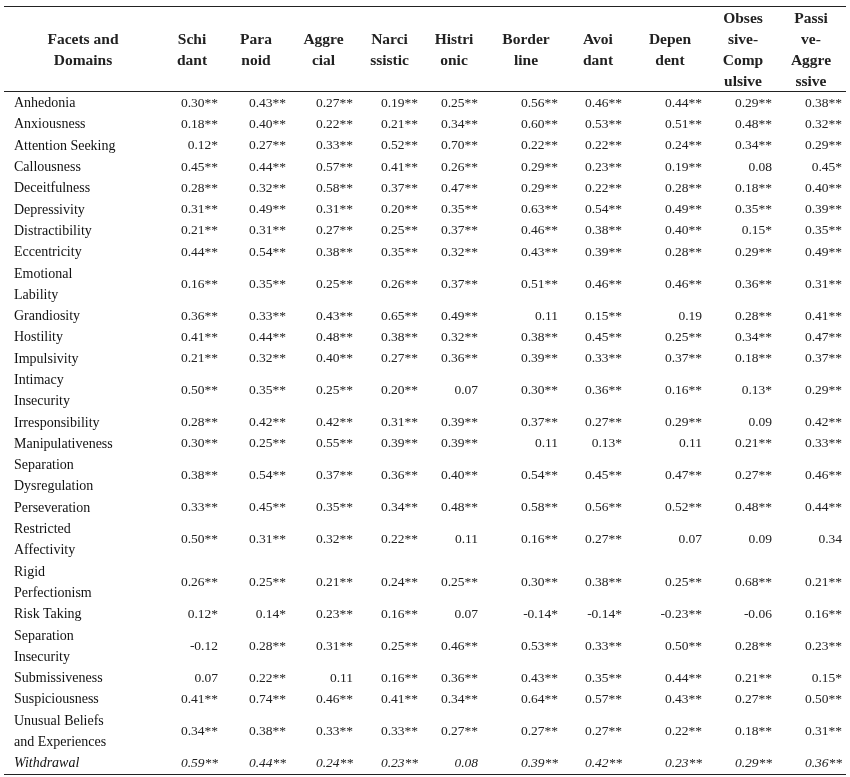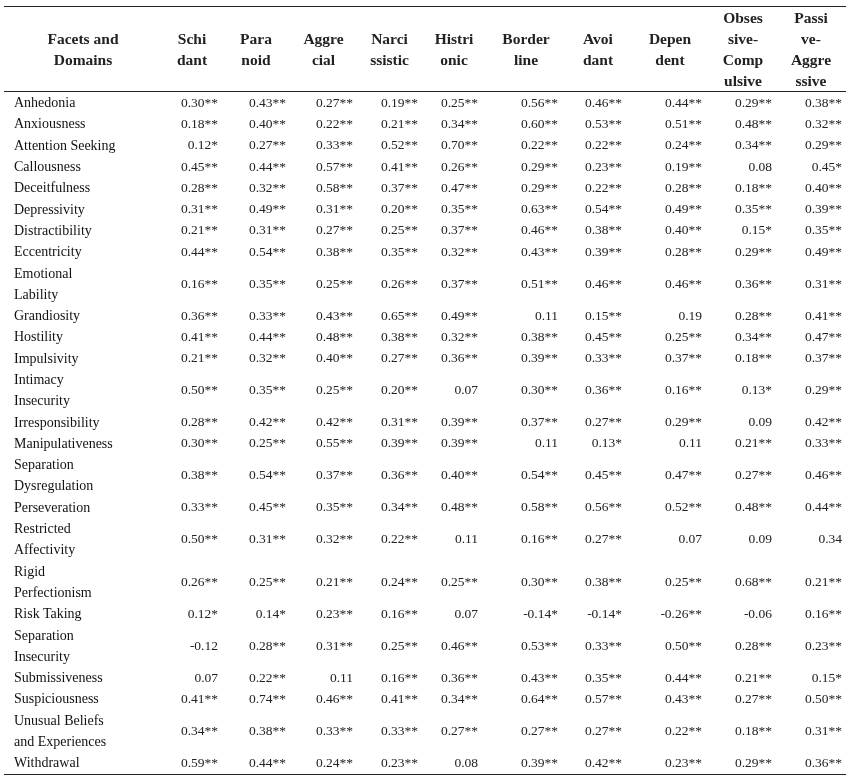--- a/index.html
+++ b/index.html
@@ -25,20 +25,21 @@
       border-collapse: collapse;
       width: 842px;
       table-layout: fixed;
     }
     thead tr {
       border-top: 1.5px solid #222;
       border-bottom: 1.5px solid #222;
     }
     tbody tr:last-child {
       border-bottom: 1.5px solid #222;
+      font-style: italic;
     }
     th {
       font-weight: normal;
       font-size: 15.5px;
       line-height: 21px;
       text-align: center;
       vertical-align: middle;
       padding: 0;
       height: 77px;
       color: #222;
@@ -405,21 +406,21 @@
         </tr>
         <tr class="single">
           <td class="facet"><span>Risk Taking</span></td>
           <td class="v1"><span class="val">0.12*</span></td>
           <td class="v2"><span class="val">0.14*</span></td>
           <td class="v3"><span class="val">0.23**</span></td>
           <td class="v4"><span class="val">0.16**</span></td>
           <td class="v5"><span class="val">0.07</span></td>
           <td class="v6"><span class="val">-0.14*</span></td>
           <td class="v7"><span class="val">-0.14*</span></td>
-          <td class="v8"><span class="val">-0.26**</span></td>
+          <td class="v8"><span class="val">-0.23**</span></td>
           <td class="v9"><span class="val">-0.06</span></td>
           <td class="v10"><span class="val">0.16**</span></td>
         </tr>
         <tr class="double">
           <td class="facet"><span>Separation</span><br><span>Insecurity</span></td>
           <td class="v1"><span class="val">-0.12</span></td>
           <td class="v2"><span class="val">0.28**</span></td>
           <td class="v3"><span class="val">0.31**</span></td>
           <td class="v4"><span class="val">0.25**</span></td>
           <td class="v5"><span class="val">0.46**</span></td>

